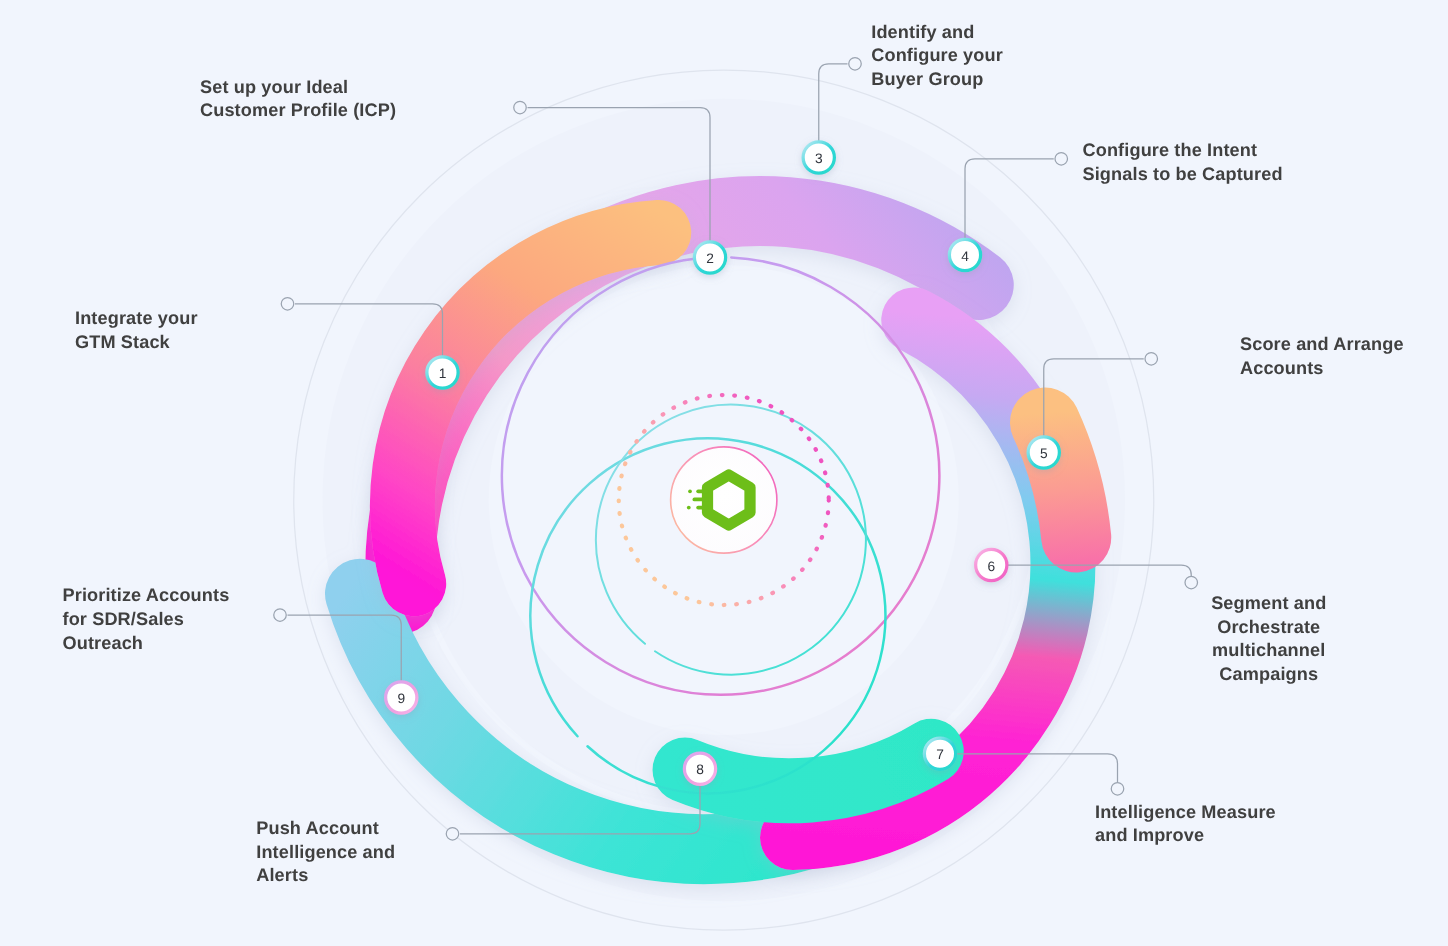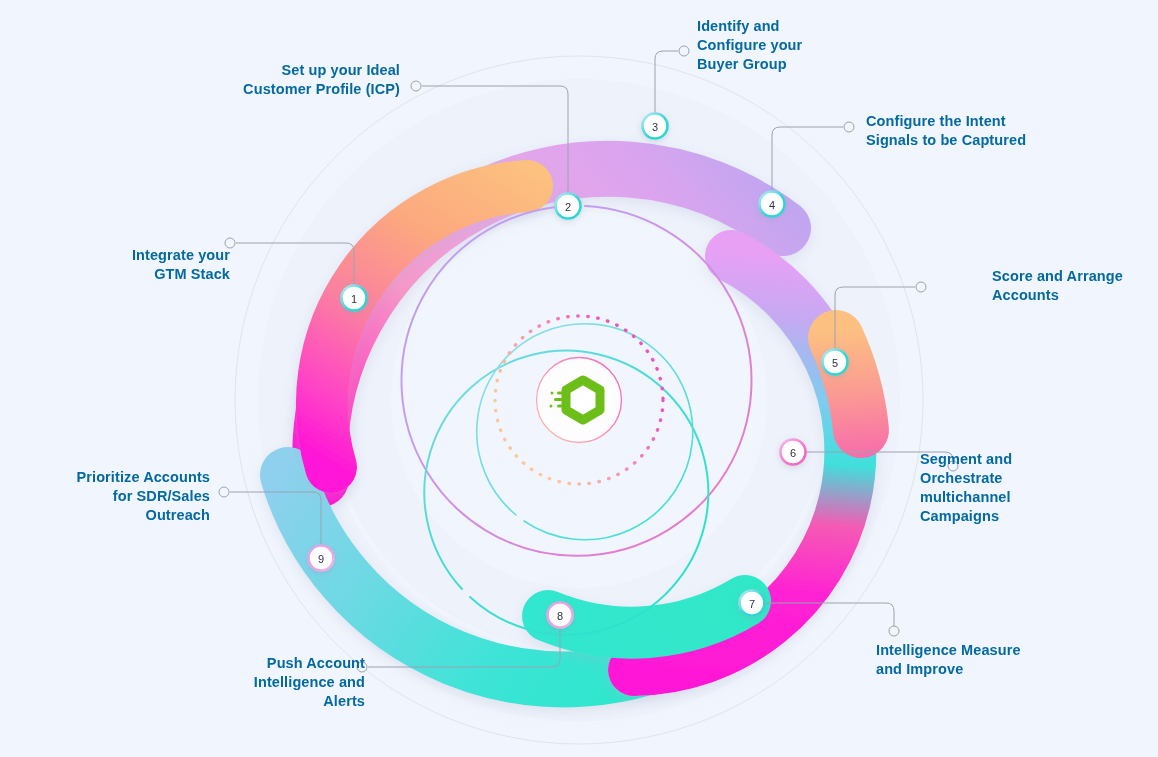--- a/index.html
+++ b/index.html
@@ -27,26 +27,26 @@
     width: 1158px;
     height: 757px;
     display: block;
   }
   .label {
     position: absolute;
     font-family: "Liberation Sans", sans-serif;
     font-size: 14.5px;
     font-weight: bold;
     line-height: 19px;
-    color: #0369a1;
+    color: #404040;
     letter-spacing: 0.1px;
     white-space: pre-line;
   }
   .label.right  { text-align: left; }
-  .label.left   { text-align: right; }
+  .label.left   { }
   .badge-text {
     font-family: "Liberation Sans", sans-serif;
     font-size: 11px;
     fill: #2f333b;
     font-weight: normal;
   }
 </style>
 </head>
 <body style="background: rgb(241, 245, 253);">
 
@@ -274,21 +274,21 @@
 GTM Stack</div>
   <div class="label left" style="left:160px; top:61px;  width:240px;">Set up your Ideal
 Customer Profile (ICP)</div>
   <div class="label right" style="left:697px; top:17px;  width:200px;">Identify and
 Configure your
 Buyer Group</div>
   <div class="label right" style="left:866px; top:112px; width:230px;">Configure the Intent
 Signals to be Captured</div>
   <div class="label right" style="left:992px; top:267px; width:200px;">Score and Arrange
 Accounts</div>
-  <div class="label right" style="left:920px; top:450px; width:190px;">Segment and
+  <div class="label right" style="left:920px; top:474px; width:190px;text-align:center;">Segment and
 Orchestrate
 multichannel
 Campaigns</div>
   <div class="label right" style="left:876px; top:641px; width:230px;">Intelligence Measure
 and Improve</div>
   <div class="label left" style="left:50px;  top:468px; width:160px;">Prioritize Accounts
 for SDR/Sales
 Outreach</div>
   <div class="label left" style="left:205px; top:654px; width:160px;">Push Account
 Intelligence and

